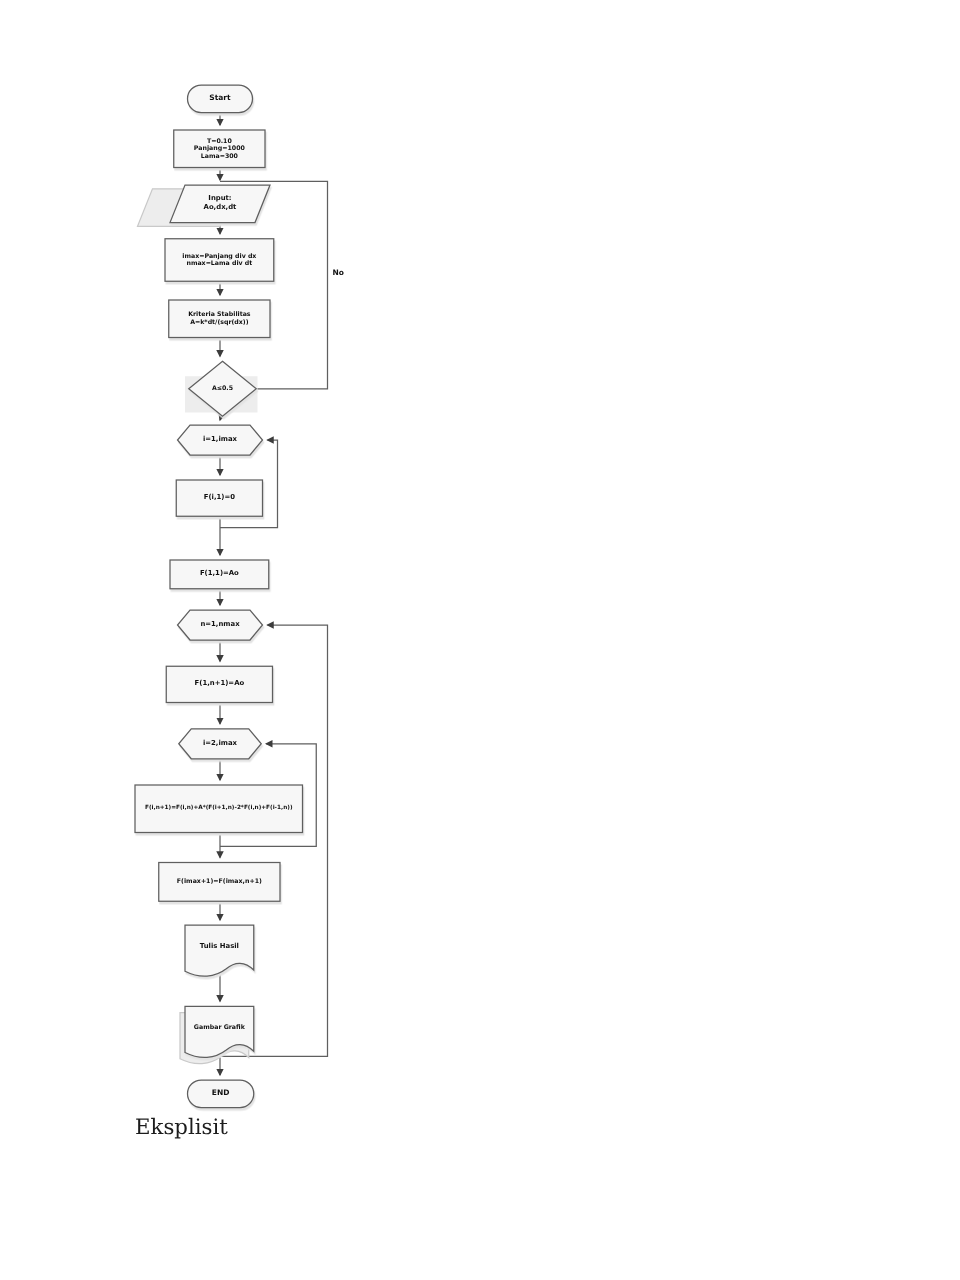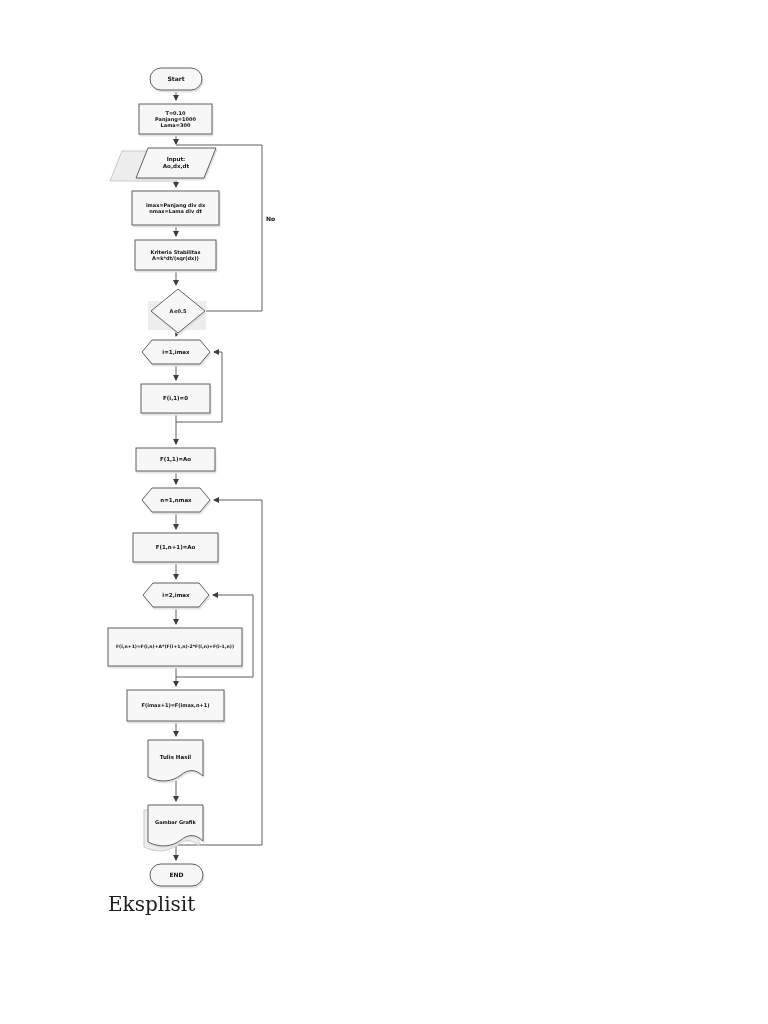--- a/index.html
+++ b/index.html
@@ -12,21 +12,21 @@
   .conn{fill:none;stroke:#5f5f5f;stroke-width:1;}
   .lbl{position:absolute;display:flex;align-items:center;justify-content:center;
        text-align:center;color:#111;font-weight:bold;white-space:pre-line;
        line-height:1.25;pointer-events:none;}
   .fs6{font-size:6px;}
   .fs55{font-size:5.5px;}
   .fs5{font-size:5px;}
   .fs46{font-size:4.6px;white-space:nowrap;}
   .edge-lbl{position:absolute;font-size:6px;font-weight:bold;color:#111;}
   .caption{position:absolute;left:108px;top:892px;font-family:"DejaVu Serif","Liberation Serif",serif;
-           font-size:20px;color:#1c1c1c;}
+           font-size:17px;color:#1c1c1c;}
 </style>
 </head>
 <body>
 
 <div id="page">
 
   <svg id="chart-svg" width="768" height="1024" viewBox="0 0 768 1024">
     <defs>
       <marker id="arr" markerWidth="7" markerHeight="7" refX="5" refY="3" orient="auto">
         <path d="M0,0 L6,3 L0,6 Z" fill="#3c3c3c"></path>

